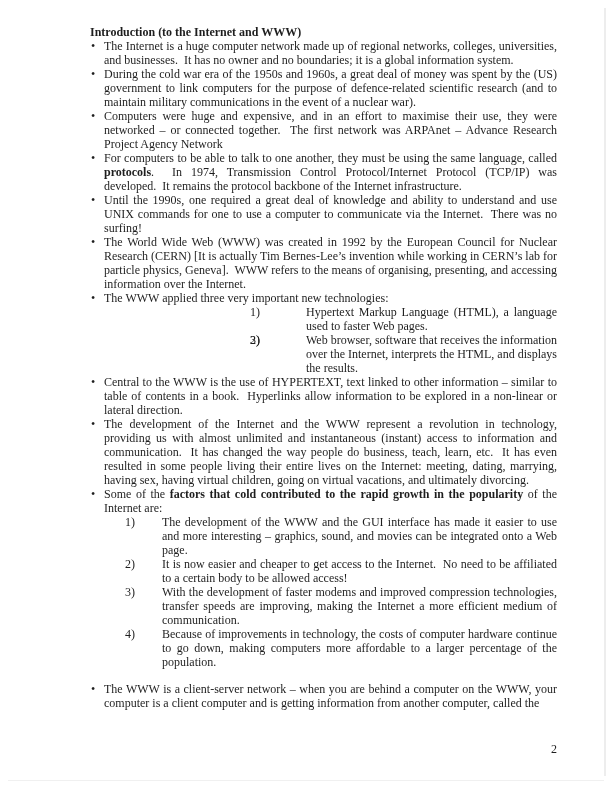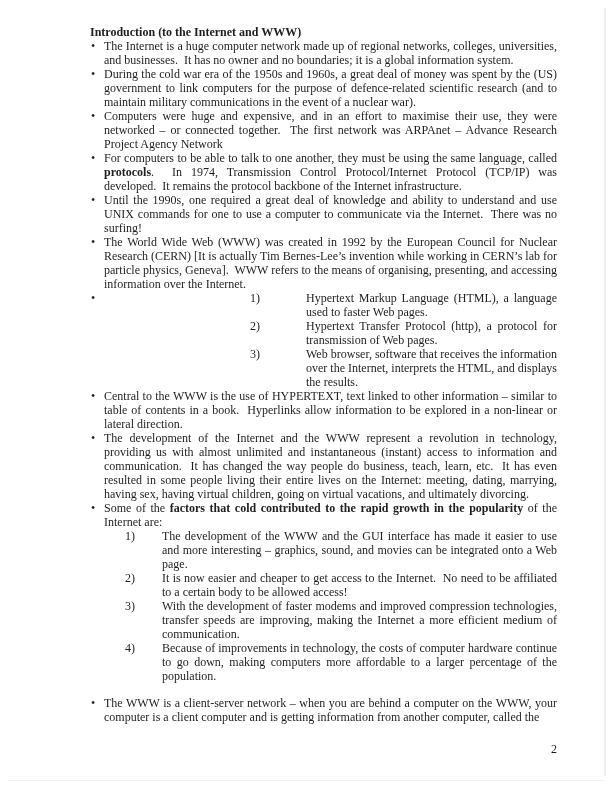--- a/index.html
+++ b/index.html
@@ -80,28 +80,27 @@
 
 <div class="sheet">
   <div class="doc-title">Introduction (to the Internet and WWW)</div>
   <div>
       <div class="bullet-item"><span class="bullet-glyph">•</span><span class="bullet-text"><span>The Internet is a huge computer network made up of regional networks, colleges, universities, and businesses.&nbsp; It has no owner and no boundaries; it is a global information system.</span></span></div>
       <div class="bullet-item"><span class="bullet-glyph">•</span><span class="bullet-text"><span>During the cold war era of the 1950s and 1960s, a great deal of money was spent by the (US) government to link computers for the purpose of defence-related scientific research (and to maintain military communications in the event of a nuclear war).</span></span></div>
       <div class="bullet-item"><span class="bullet-glyph">•</span><span class="bullet-text"><span>Computers were huge and expensive, and in an effort to maximise their use, they were networked – or connected together.&nbsp; The first network was ARPAnet – Advance Research Project Agency Network</span></span></div>
       <div class="bullet-item"><span class="bullet-glyph">•</span><span class="bullet-text"><span>For computers to be able to talk to one another, they must be using the same language, called </span><span class="bold-underline">protocols</span><span>.&nbsp; In 1974, Transmission Control Protocol/Internet Protocol (TCP/IP) was developed.&nbsp; It remains the protocol backbone of the Internet infrastructure.</span></span></div>
       <div class="bullet-item"><span class="bullet-glyph">•</span><span class="bullet-text"><span>Until the 1990s, one required a great deal of knowledge and ability to understand and use UNIX commands for one to use a computer to communicate via the Internet.&nbsp; There was no surfing!</span></span></div>
       <div class="bullet-item"><span class="bullet-glyph">•</span><span class="bullet-text"><span>The World Wide Web (WWW) was created in 1992 by the European Council for Nuclear Research (CERN) [It is actually Tim Bernes-Lee’s invention while working in CERN’s lab for particle physics, Geneva].&nbsp; WWW refers to the means of organising, presenting, and accessing information over the Internet.</span></span></div>
-      <div class="bullet-item"><span class="bullet-glyph">•</span><div class="numbered-list deep">
+      <div class="bullet-item"><span class="bullet-glyph">•</span><span class="bullet-text"><span>The WWW applied three very important new technologies:</span></span><div class="numbered-list deep">
           <div class="numbered-item">
             <span class="num">1)</span>
             <div class="numbered-text">Hypertext Markup Language (HTML), a language used to faster Web pages.</div>
           </div>
           <div class="numbered-item">
             <span class="num">2)</span>
-            <div class="numbered-text">Hypertext Transfer Protocol (http), a protocol for transmission of Web pages.</div>
           </div>
           <div class="numbered-item">
             <span class="num">3)</span>
             <div class="numbered-text">Web browser, software that receives the information over the Internet, interprets the HTML, and displays the results.</div>
           </div>
         </div></div>
       <div class="bullet-item"><span class="bullet-glyph">•</span><span class="bullet-text"><span>Central to the WWW is the use of HYPERTEXT, text linked to other information – similar to table of contents in a book.&nbsp; Hyperlinks allow information to be explored in a non-linear or lateral direction.</span></span></div>
       <div class="bullet-item"><span class="bullet-glyph">•</span><span class="bullet-text"><span>The development of the Internet and the WWW represent a revolution in technology, providing us with almost unlimited and instantaneous (instant) access to information and communication.&nbsp; It has changed the way people do business, teach, learn, etc.&nbsp; It has even resulted in some people living their entire lives on the Internet: meeting, dating, marrying, having sex, having virtual children, going on virtual vacations, and ultimately divorcing.</span></span></div>
       <div class="bullet-item"><span class="bullet-glyph">•</span><span class="bullet-text"><span>Some of the </span><span class="bold-underline">factors that cold contributed to the rapid growth in the popularity</span><span> of the Internet are:</span></span><div class="numbered-list shallow">
           <div class="numbered-item">

